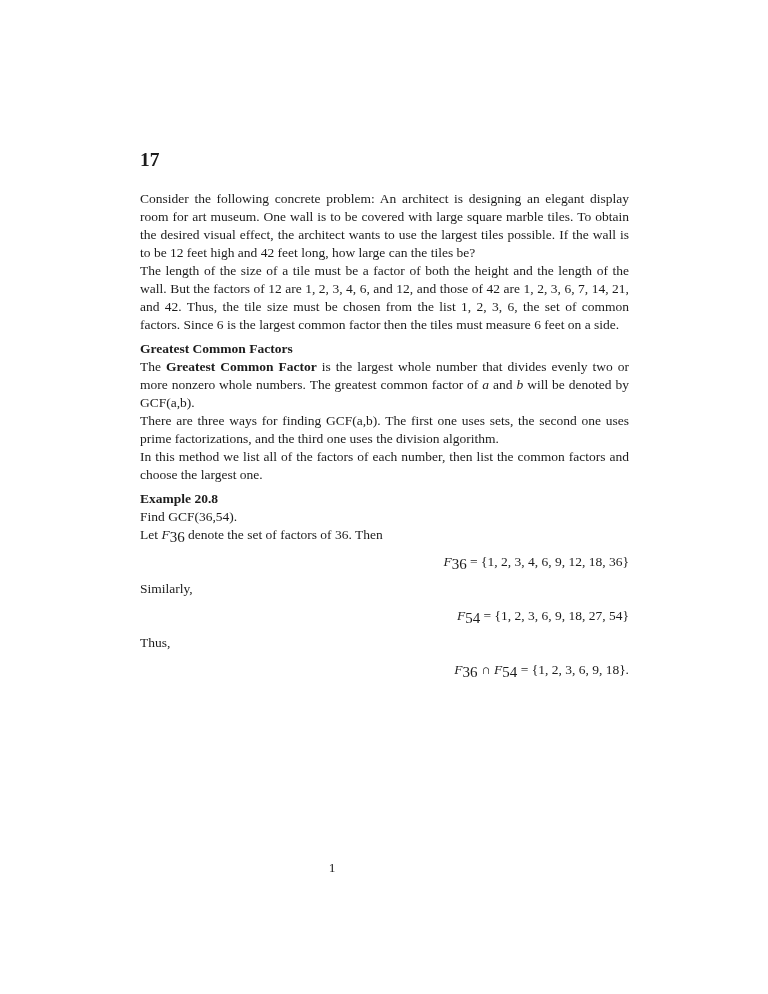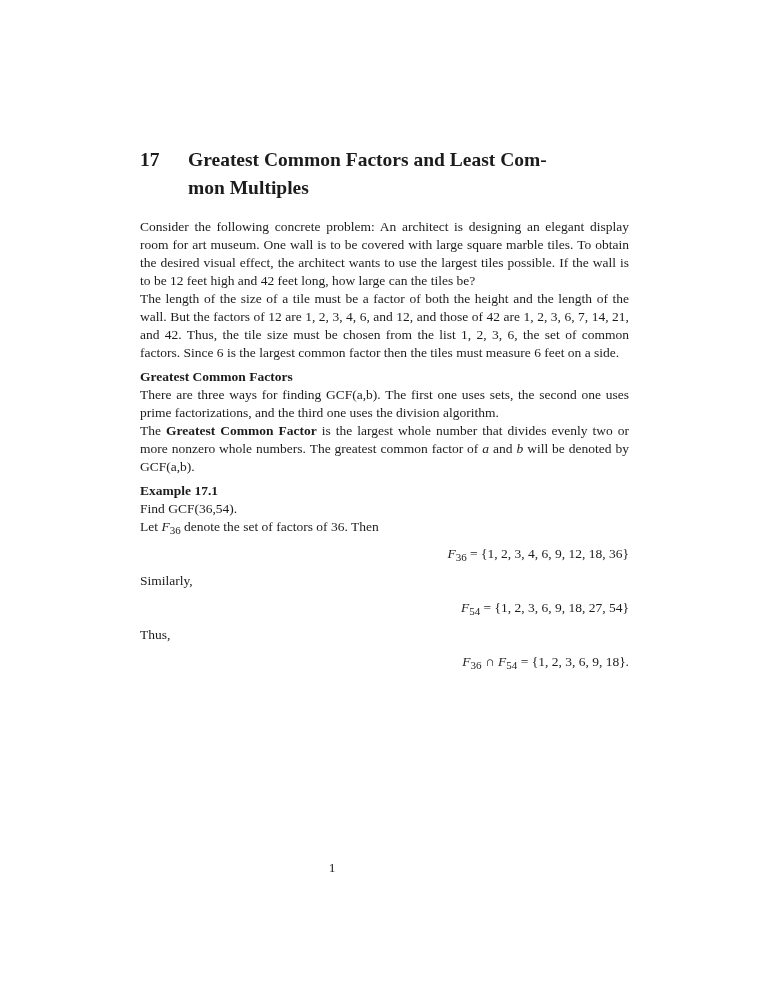--- a/index.html
+++ b/index.html
@@ -39,21 +39,21 @@
     flex: 0 0 48px;
   }
   p { margin: 0; }
   .block-gap { margin-top: 6px; }
   .bold-head { font-weight: bold; }
   .math-line {
     text-align: right;
     margin: 9px 0;
   }
   sub.msub {
-    font-size: 11px;
+    font-size: 15px;
     line-height: 0;
     vertical-align: -3px;
   }
   .mvar { font-style: italic; }
   .footer {
     position: absolute;
     left: 0;
     right: 0;
     top: 860px;
     text-align: center;
@@ -62,32 +62,32 @@
   }
 </style>
 </head>
 <body>
 
 <div class="page">
   <div class="content">
 
     <div class="sec-heading">
       <span class="sec-num">17</span>
-      <span class="sec-title"><span>Greatest Common Factors and Least Com-</span><br><span>mon Multiples</span></span>
     </div>
 
     <p>Consider the following concrete problem: An architect is designing an elegant display room for art museum. One wall is to be covered with large square marble tiles. To obtain the desired visual effect, the architect wants to use the largest tiles possible. If the wall is to be 12 feet high and 42 feet long, how large can the tiles be?</p>
     <p>The length of the size of a tile must be a factor of both the height and the length of the wall. But the factors of 12 are 1, 2, 3, 4, 6, and 12, and those of 42 are 1, 2, 3, 6, 7, 14, 21, and 42. Thus, the tile size must be chosen from the list 1, 2, 3, 6, the set of common factors. Since 6 is the largest common factor then the tiles must measure 6 feet on a side.</p>
 
     <p class="bold-head block-gap">Greatest Common Factors</p>
+    <p><span>The </span><b>Greatest Common Factor</b><span> is the largest whole number that divides evenly two or more nonzero whole numbers. The greatest common factor of </span><i>a</i><span> and </span><i>b</i><span> will be denoted by GCF(a,b).</span></p>
     <p>There are three ways for finding GCF(a,b). The first one uses sets, the second one uses prime factorizations, and the third one uses the division algorithm.</p>
-    <p><span>The </span><b>Greatest Common Factor</b><span> is the largest whole number that divides evenly two or more nonzero whole numbers. The greatest common factor of </span><i>a</i><span> and </span><i>b</i><span> will be denoted by GCF(a,b).</span></p>
 
+    <p>In this method we list all of the factors of each number, then list the common factors and choose the largest one.</p>
 
-    <p class="bold-head block-gap">Example 17.1</p>
+    <p class="bold-head block-gap">Example 20.8</p>
     <p>Find GCF(36,54).</p>
 
     <p><span>Let </span><i class="mvar">F</i><sub class="msub">36</sub><span> denote the set of factors of 36. Then</span></p>
 
     <div class="math-line"><i class="mvar">F</i><sub class="msub">36</sub><span> = {1, 2, 3, 4, 6, 9, 12, 18, 36}</span></div>
 
     <p>Similarly,</p>
 
     <div class="math-line"><i class="mvar">F</i><sub class="msub">54</sub><span> = {1, 2, 3, 6, 9, 18, 27, 54}</span></div>
 

